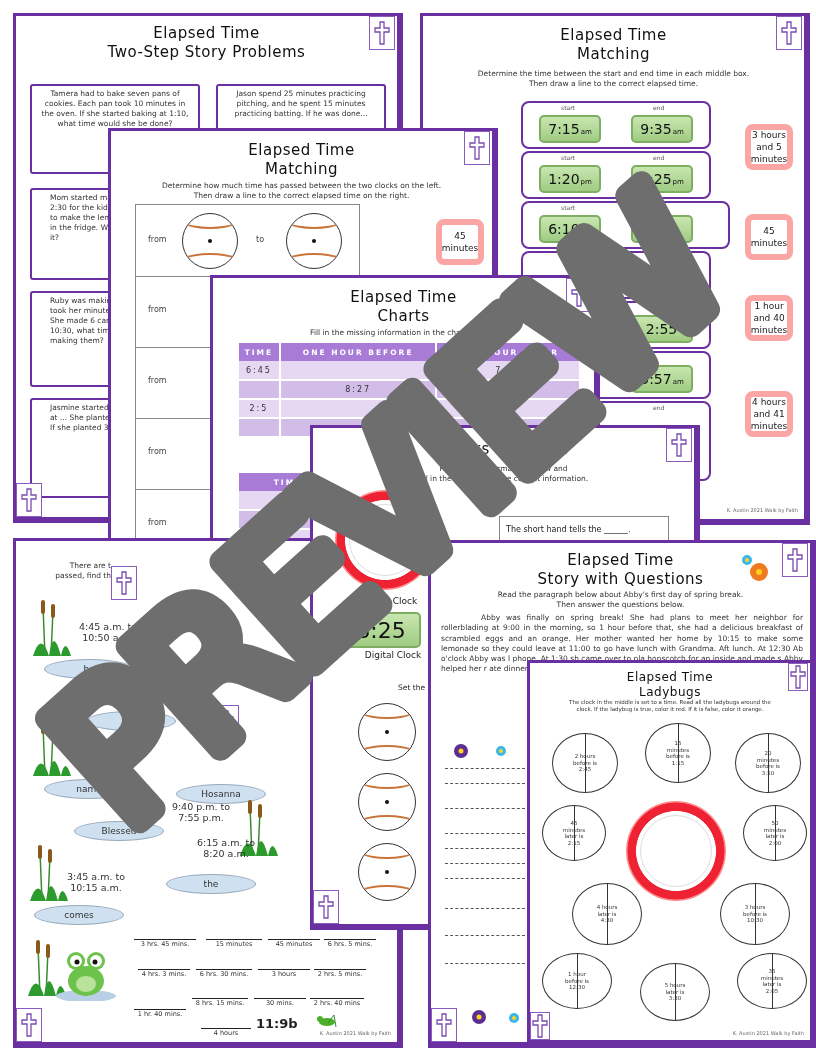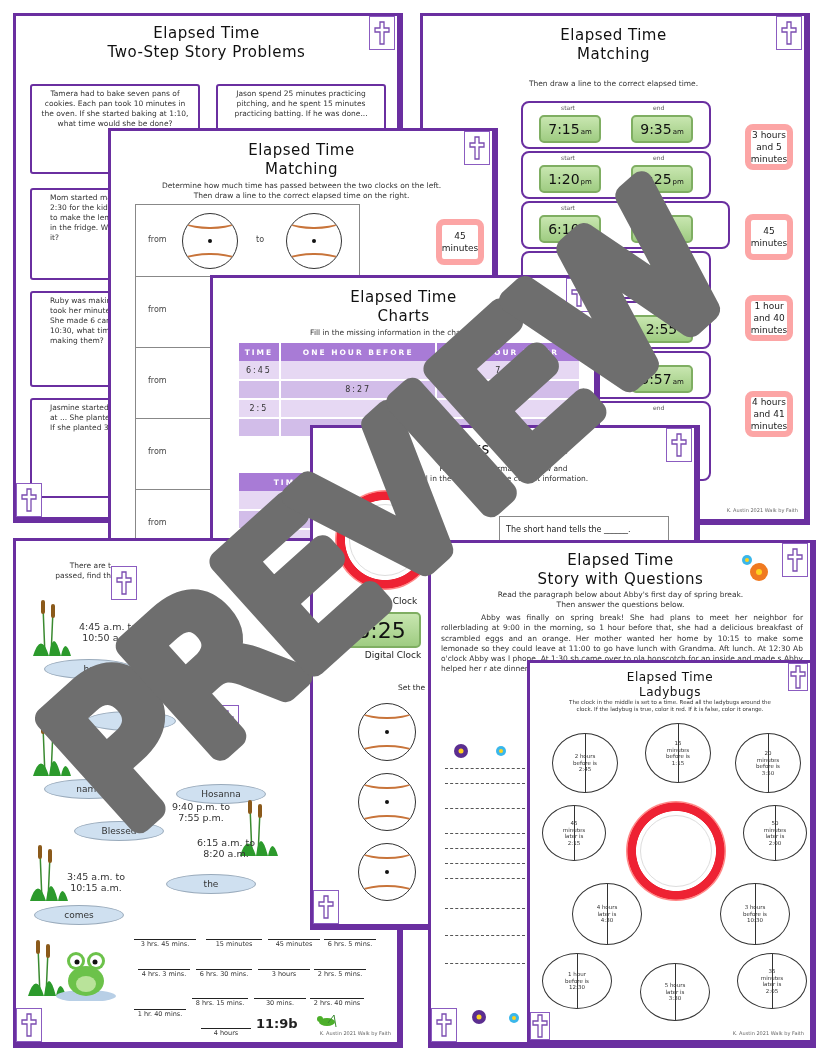--- a/index.html
+++ b/index.html
@@ -60,20 +60,21 @@
   <div class="cross" style="left:0;bottom:0">
       <svg viewBox="0 0 18 26">
         <path d="M7 2h4v6h5v4h-5v12h-4V12H2V8h5z" fill="none" stroke="#7a4bb0" stroke-width="1.3"></path>
       </svg>
     </div>
 </div>
 
 <div class="page" style="left:420px;top:13px;width:390px;height:512px;">
   <div class="t" style="top:10px">Elapsed Time</div>
   <div class="t" style="top:29px">Matching</div>
+  <div class="sub" style="top:53px">Determine the time between the start and end time in each middle box.</div>
   <div class="sub" style="top:63px">Then draw a line to the correct elapsed time.</div>
   <div class="cross" style="right:2px;top:0">
       <svg viewBox="0 0 18 26">
         <path d="M7 2h4v6h5v4h-5v12h-4V12H2V8h5z" fill="none" stroke="#7a4bb0" stroke-width="1.3"></path>
       </svg>
     </div>
 
   <div class="match-box" style="left:98px;top:85px;width:190px;height:48px">
     <span class="lbl" style="left:38px;top:1px">start</span>
     <span class="lbl" style="left:130px;top:1px">end</span>

